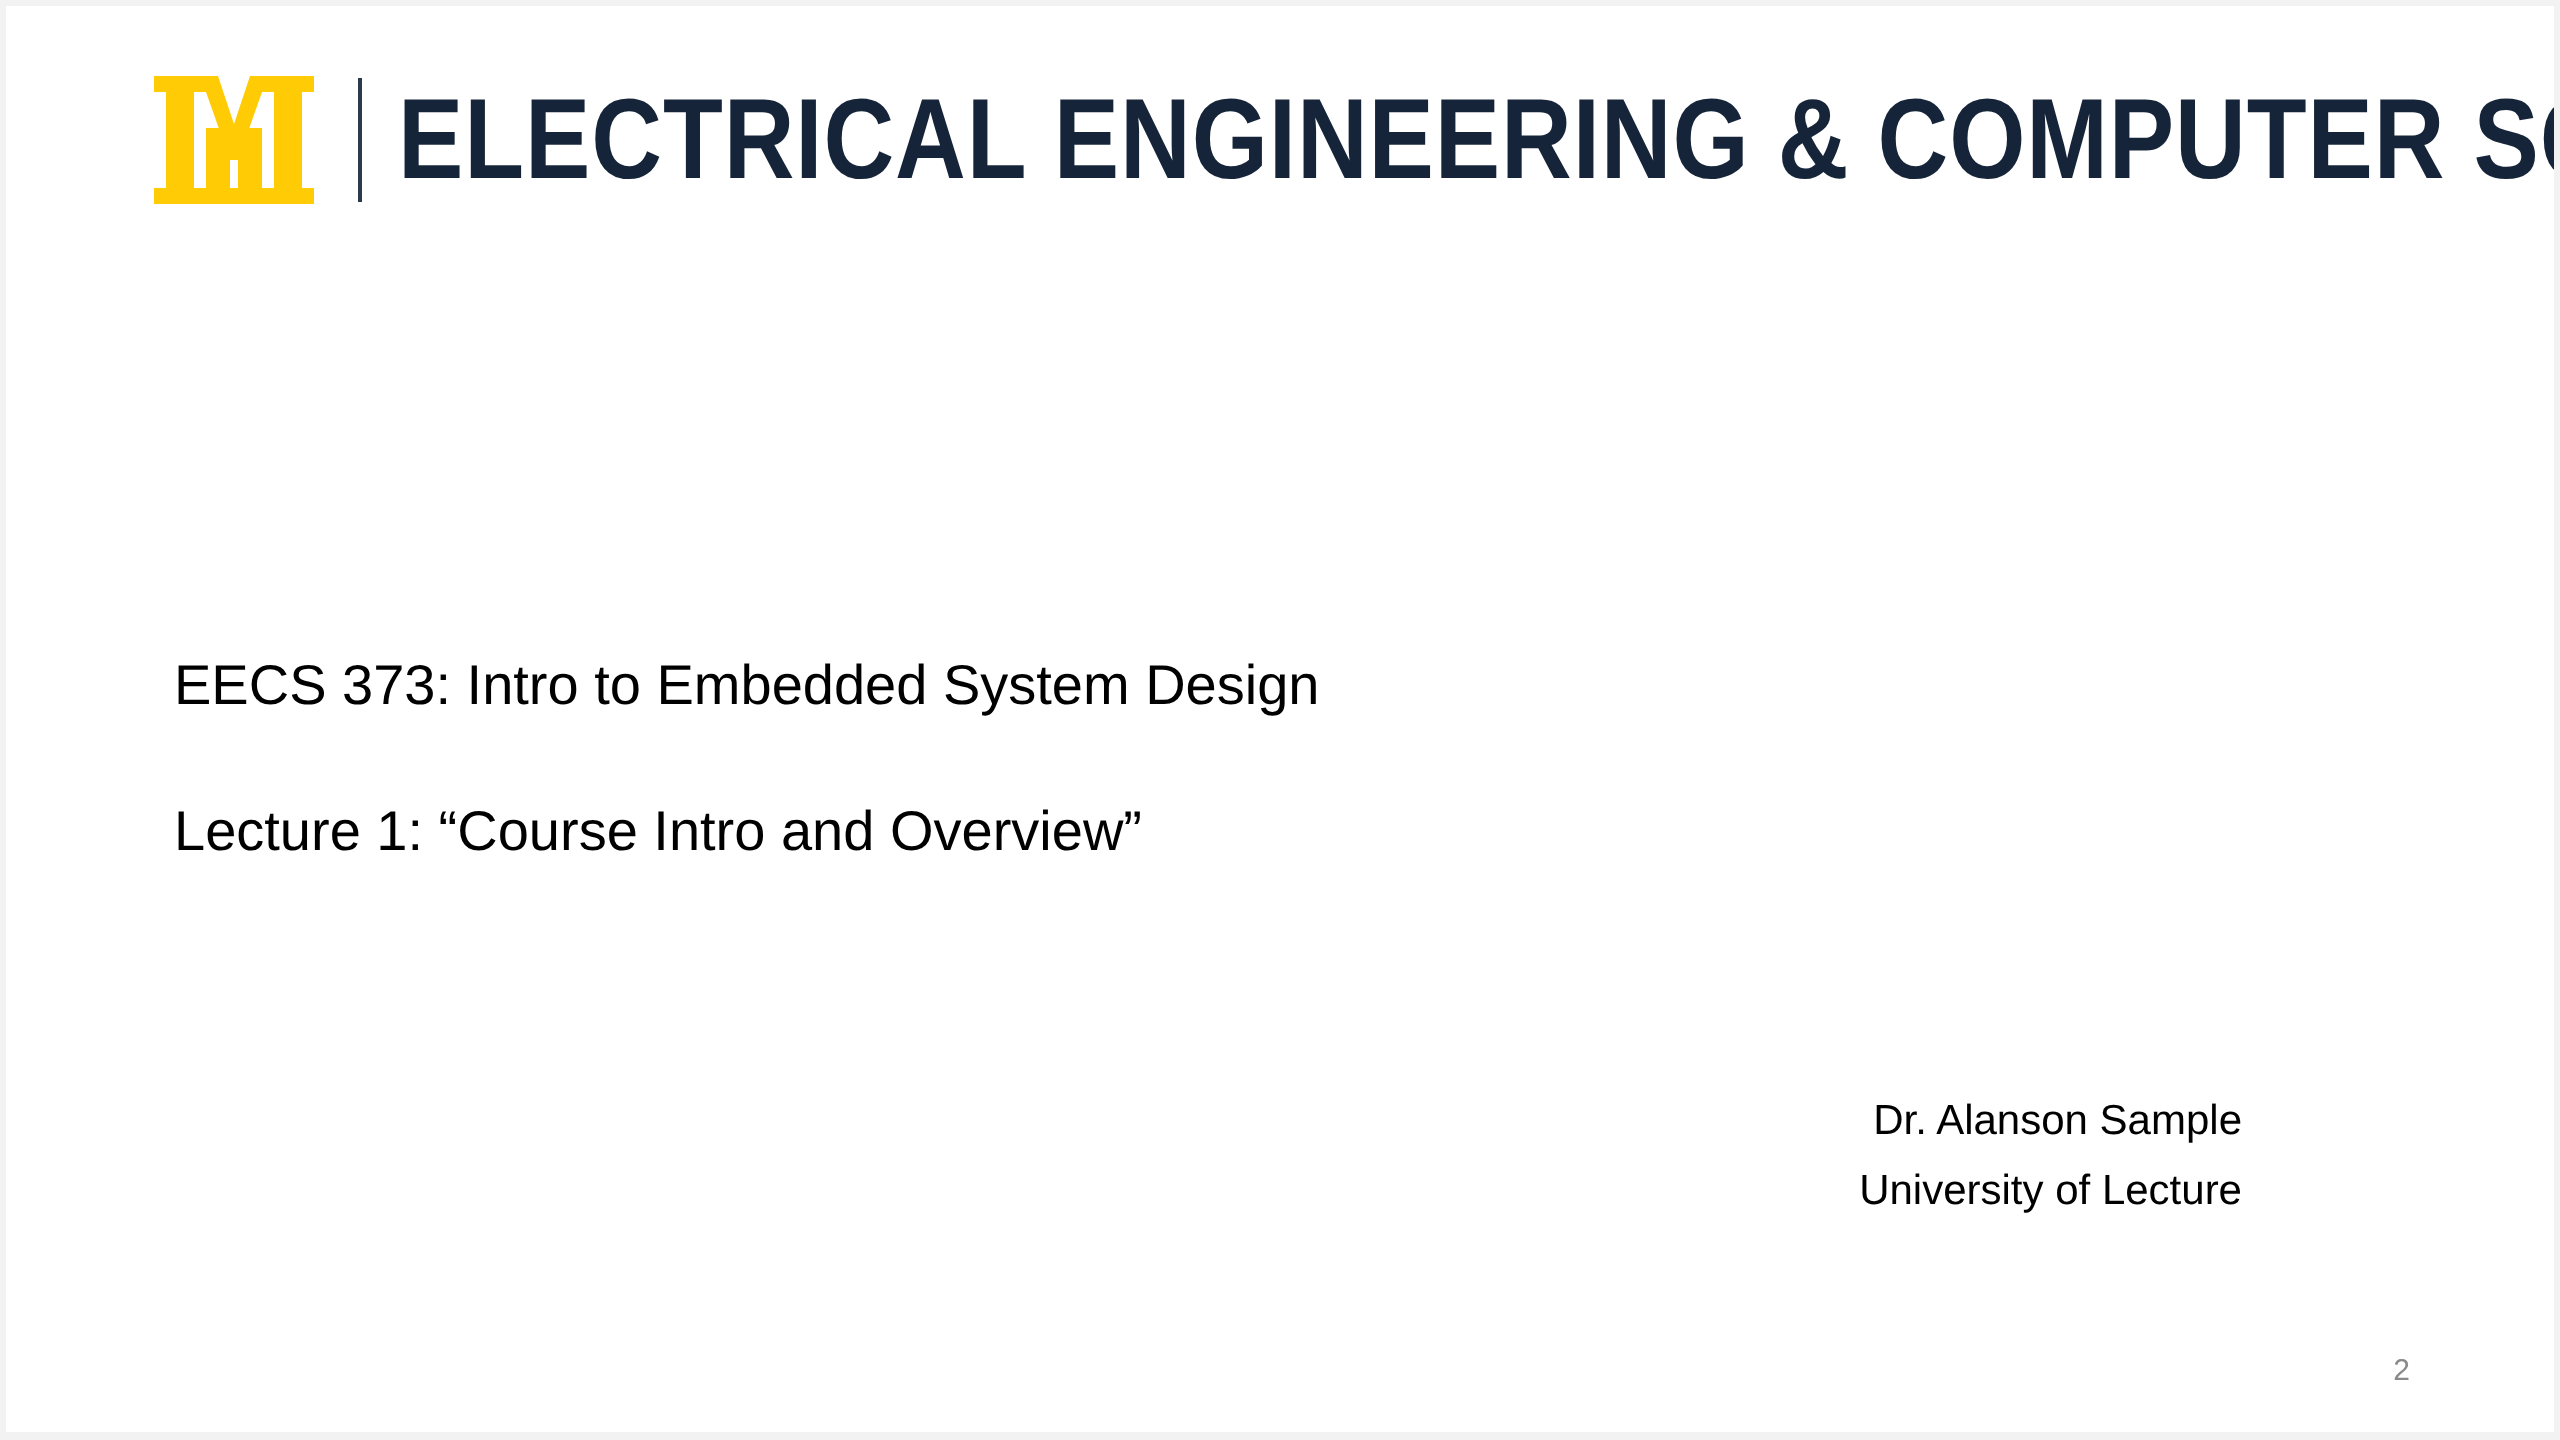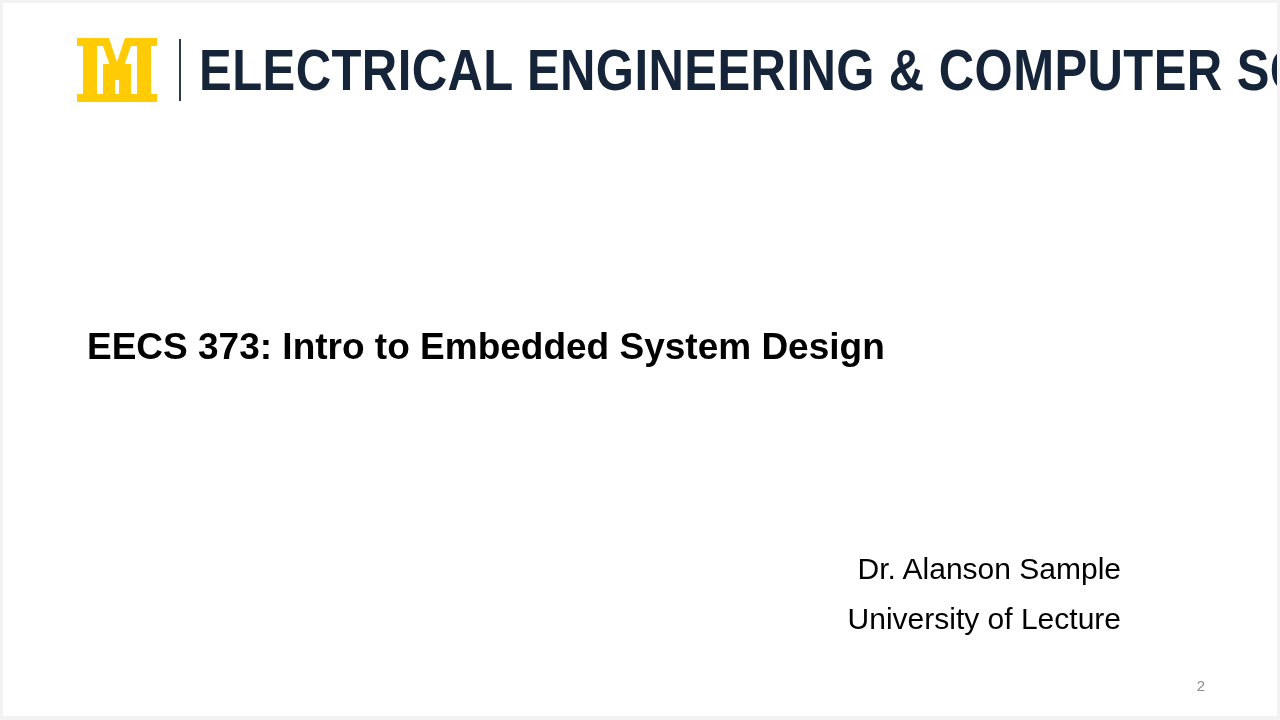--- a/index.html
+++ b/index.html
@@ -71,37 +71,37 @@
   
   .title-block {
     position: absolute;
     left: 84px;
     top: 325px;
     width: 1100px;
   }
 
   .line-main {
     color: #000000;
-    font-size: 37px;
+    font-size: 28px;
     line-height: 1.05;
-    font-weight: 700;
+    font-weight: 400;
     white-space: nowrap;
   }
 
   .line-gap {
     height: 44px;
   }
 
   .byline {
     position: absolute;
     right: 156px;
     top: 541px;
     text-align: right;
     color: #000000;
-    font-size: 30px;
+    font-size: 21px;
     line-height: 1.65;
   }
 
   .byline div {
     white-space: nowrap;
   }
 
   .page-number {
     position: absolute;
     right: 72px;
@@ -126,20 +126,21 @@
     </svg>
 
     <div class="brand-divider"></div>
 
     <div class="brand-title">ELECTRICAL ENGINEERING &amp; COMPUTER SCIENCE</div>
   </div>
 
   <div class="title-block">
     <div class="line-main">EECS 373: Intro to Embedded System Design</div>
     <div class="line-gap"></div>
+    <div class="line-main">Lecture 1: “Course Intro and Overview”</div>
   </div>
 
   <div class="byline">
     <div>Dr. Alanson Sample</div>
     <div>University of Lecture</div>
   </div>
 
   <div class="page-number">2</div>
 
 </div>

